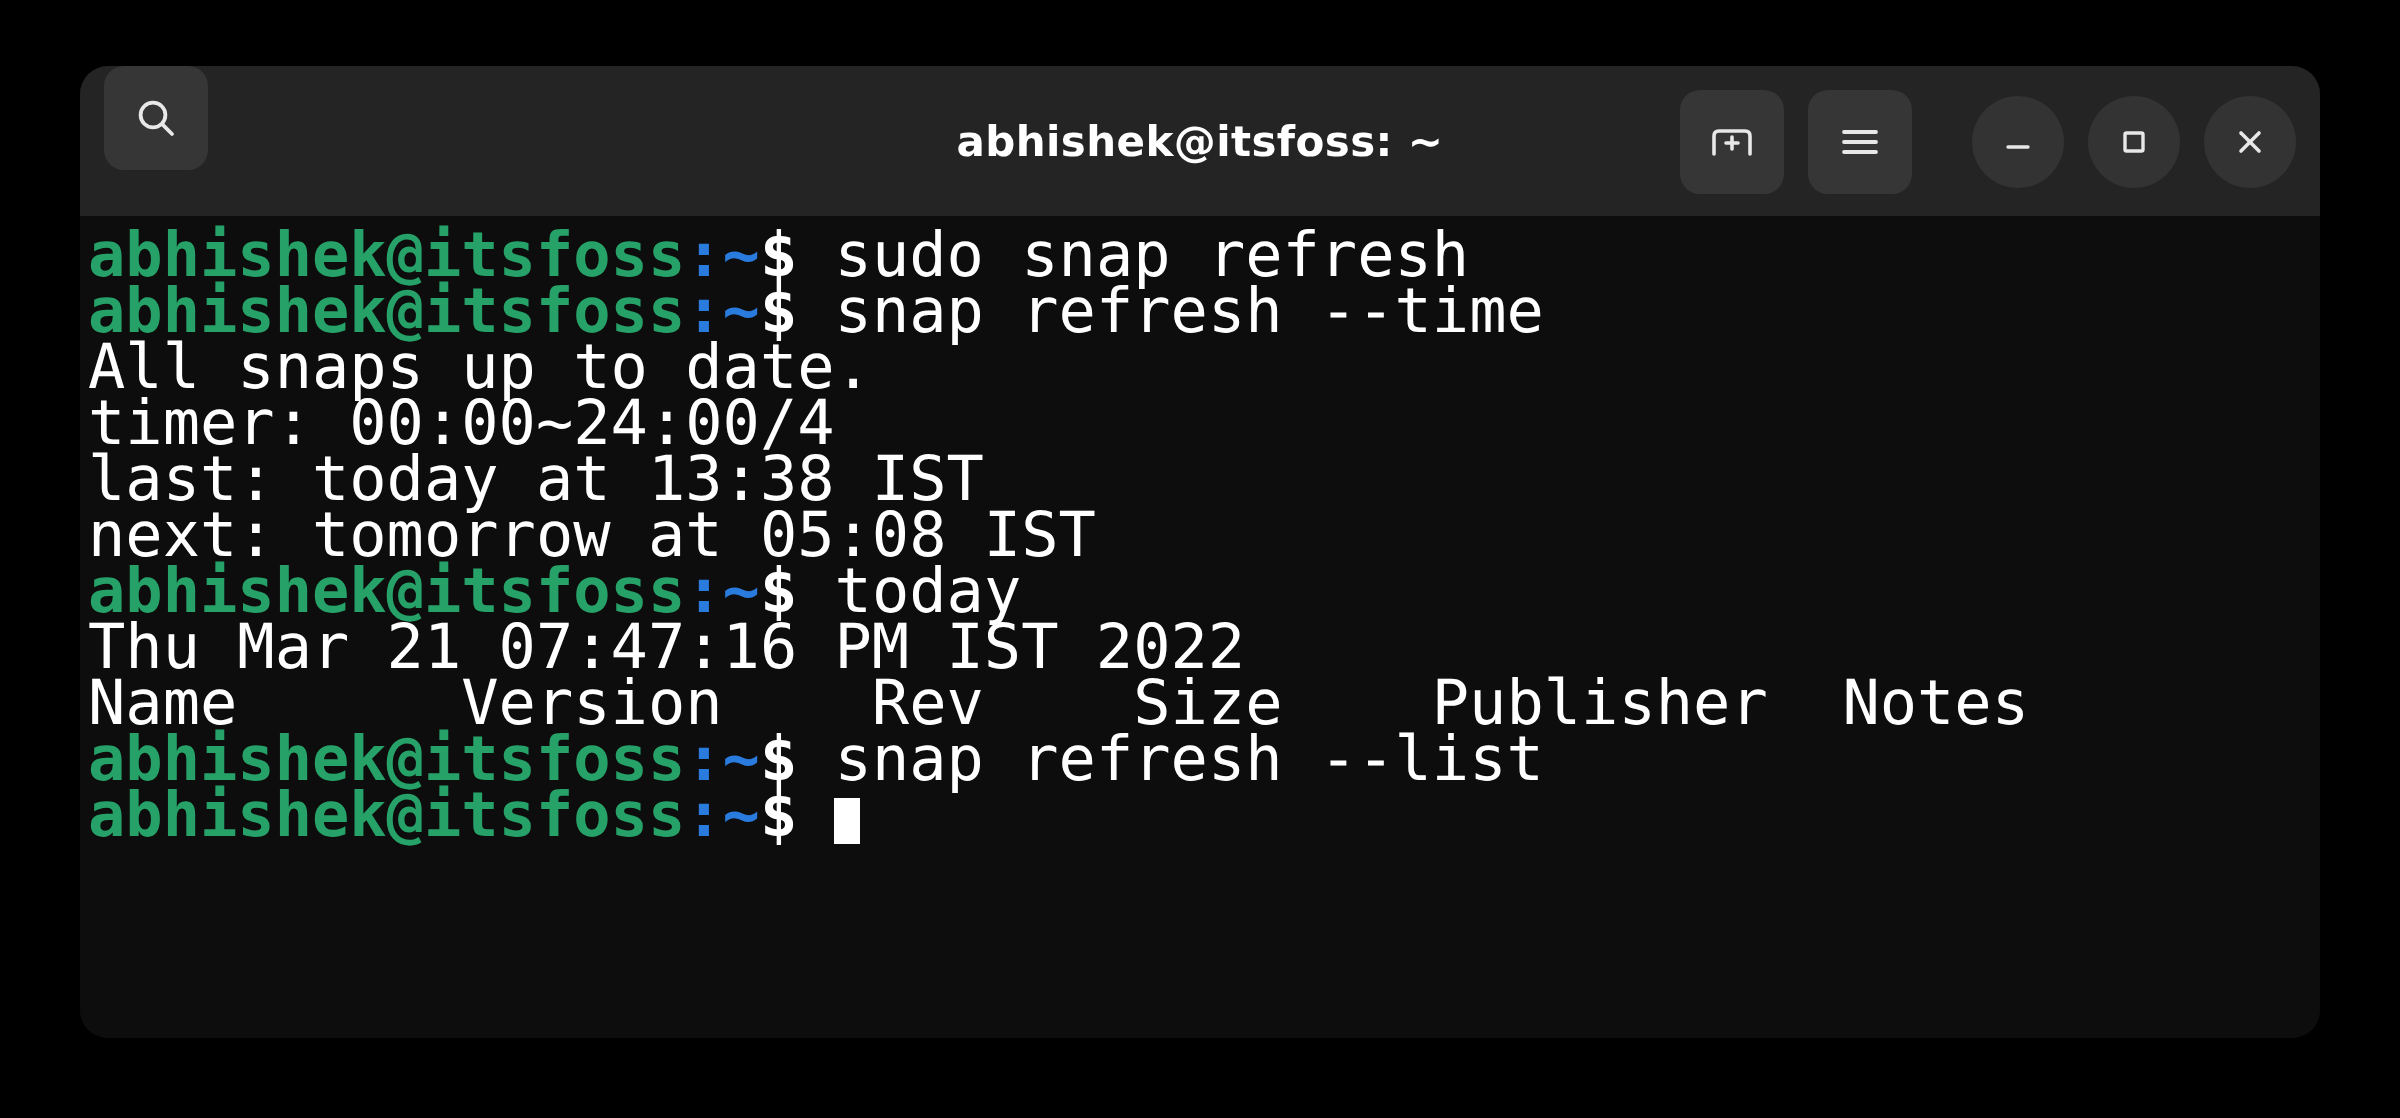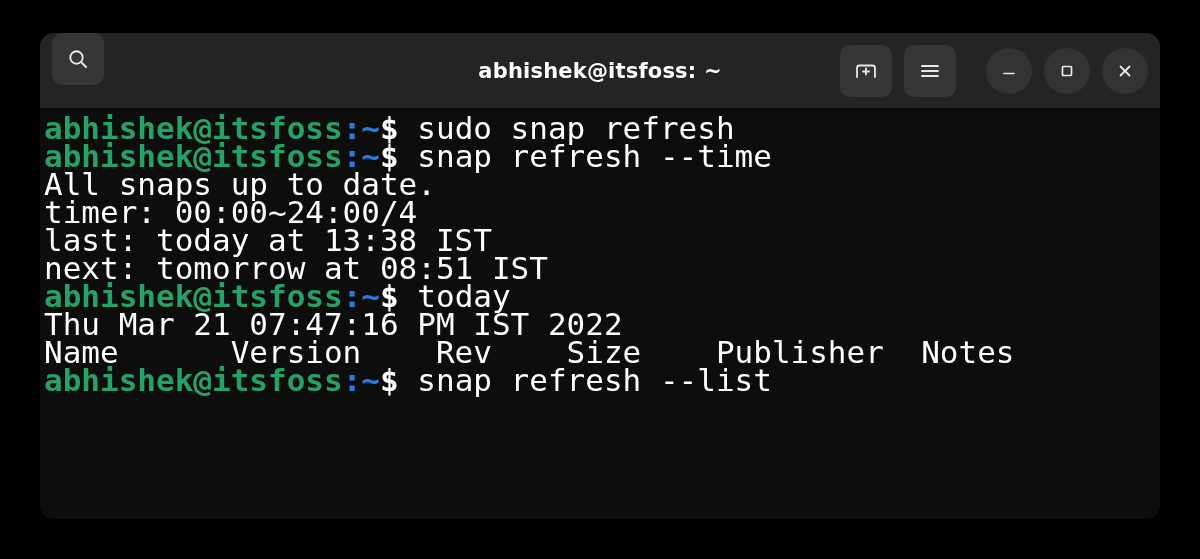--- a/index.html
+++ b/index.html
@@ -211,21 +211,22 @@
 
       </div>
     </div>
 
     <div id="terminal-body">
         <div class="line"><span class="c-user">abhishek@itsfoss</span><span class="c-punct">:</span><span class="c-punct">~</span><span class="c-dollar">$</span><span class="c-out"> sudo snap refresh</span></div>
         <div class="line"><span class="c-user">abhishek@itsfoss</span><span class="c-punct">:</span><span class="c-punct">~</span><span class="c-dollar">$</span><span class="c-out"> snap refresh --time</span></div>
         <div class="line"><span class="c-out">All snaps up to date.</span></div>
         <div class="line"><span class="c-out">timer: 00:00~24:00/4</span></div>
         <div class="line"><span class="c-out">last: today at 13:38 IST</span></div>
-        <div class="line"><span class="c-out">next: tomorrow at 08:51 IST</span></div>
+        <div class="line"><span class="c-out">next: tomorrow at 05:08 IST</span></div>
         <div class="line"><span class="c-user">abhishek@itsfoss</span><span class="c-punct">:</span><span class="c-punct">~</span><span class="c-dollar">$</span><span class="c-out"> today</span></div>
         <div class="line"><span class="c-out">Thu Mar 21 07:47:16 PM IST 2022</span></div>
         <div class="line"><span class="c-out">Name      Version    Rev    Size    Publisher  Notes</span></div>
         <div class="line"><span class="c-user">abhishek@itsfoss</span><span class="c-punct">:</span><span class="c-punct">~</span><span class="c-dollar">$</span><span class="c-out"> snap refresh --list</span></div>
+        <div class="line"><span class="c-user">abhishek@itsfoss</span><span class="c-punct">:</span><span class="c-punct">~</span><span class="c-dollar">$</span><span class="c-out"> </span><span class="cursor"></span></div>
       </div>
 
   </div>
 </div>
 
 </body></html>

